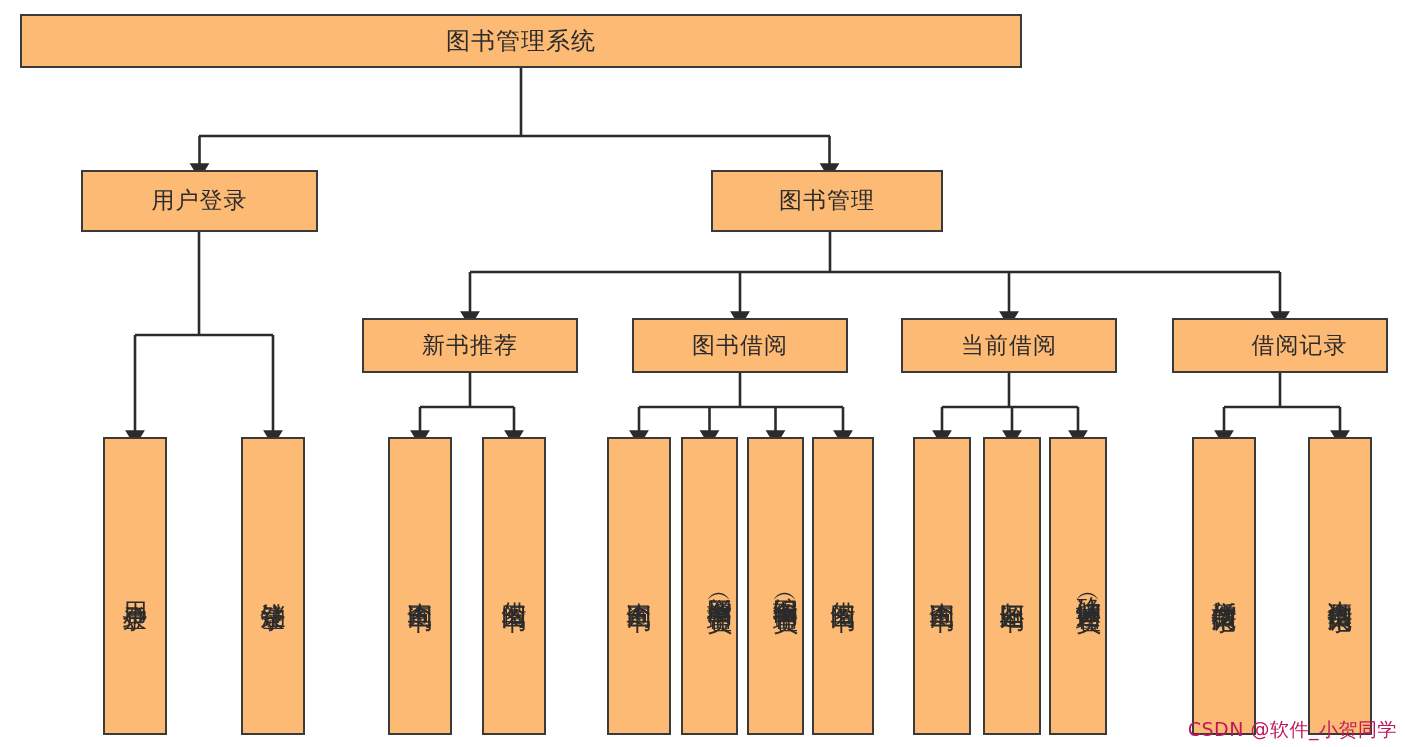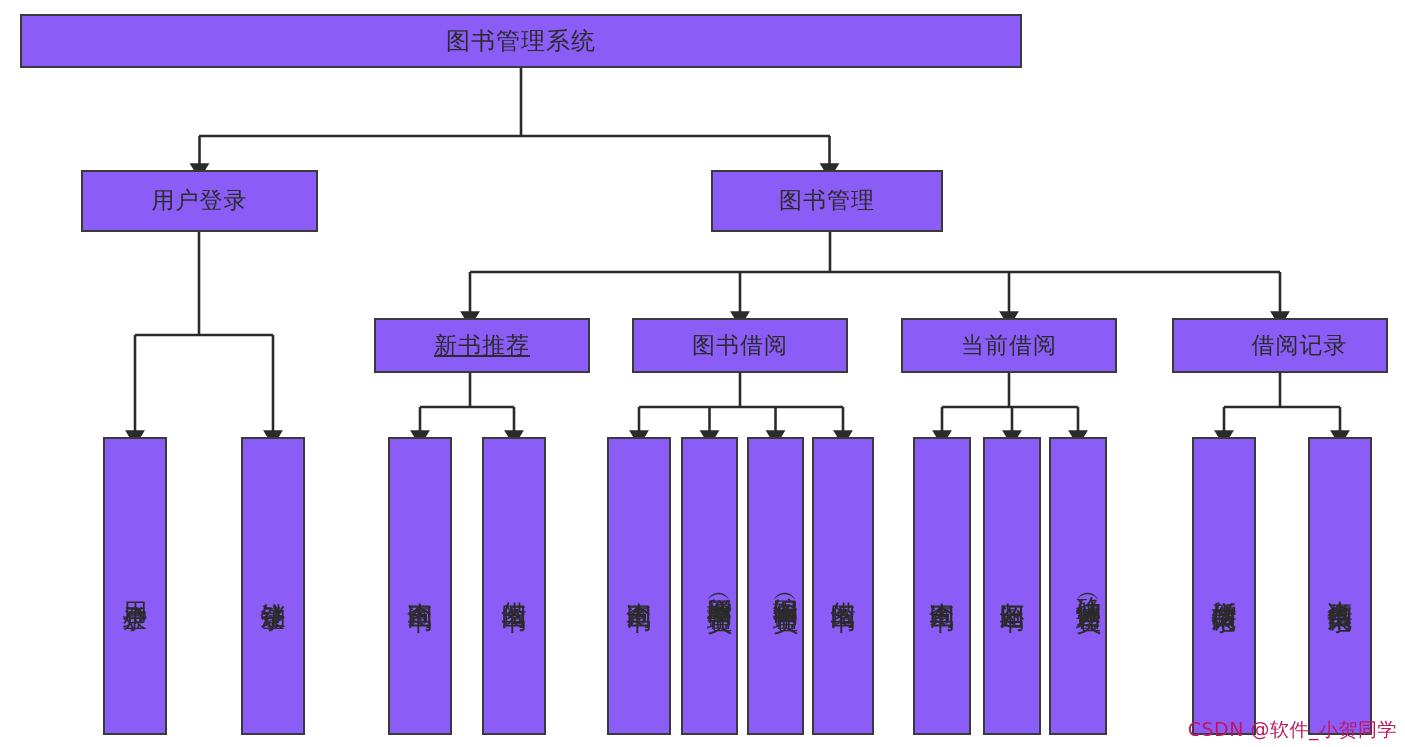--- a/index.html
+++ b/index.html
@@ -23,21 +23,21 @@
     left: 0;
     top: 0;
     width: 1405px;
     height: 747px;
     pointer-events: none;
   }
   .node {
     position: absolute;
     box-sizing: border-box;
     border: 2px solid #3a3a3a;
-    background: #8b5cf6;
+    background: #fdba74;
     display: flex;
     align-items: center;
     justify-content: center;
     color: #2b2b2b;
     z-index: 2;
   }
   
   .node.horiz {
     font-size: 23px;
     letter-spacing: 1px;
@@ -132,21 +132,21 @@
     <span class="label">图书管理系统</span>
   </div>
 
   <div class="node horiz" style="left: 81px; top: 170px; width: 237px; height: 62px;">
     <span class="label">用户登录</span>
   </div>
   <div class="node horiz" style="left: 711px; top: 170px; width: 232px; height: 62px;">
     <span class="label">图书管理</span>
   </div>
 
-  <div class="node horiz" style="left: 374px; top: 318px; width: 216px; height: 55px; text-decoration: underline;">
+  <div class="node horiz" style="left: 362px; top: 318px; width: 216px; height: 55px;">
     <span class="label">新书推荐</span>
   </div>
   <div class="node horiz" style="left: 901px; top: 318px; width: 216px; height: 55px;">
     <span class="label">当前借阅</span>
   </div>
   <div class="node horiz" style="left: 632px; top: 318px; width: 216px; height: 55px;">
     <span class="label">图书借阅</span>
   </div>
   <div class="node horiz" style="left: 1172px; top: 318px; width: 216px; height: 55px; padding-left: 39px;">
     <span class="label">借阅记录</span>

